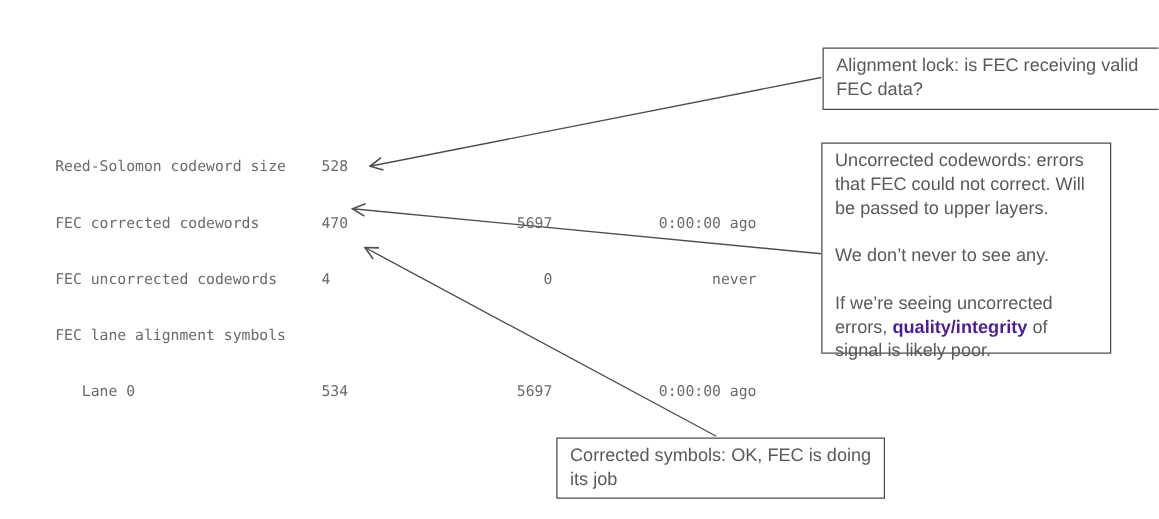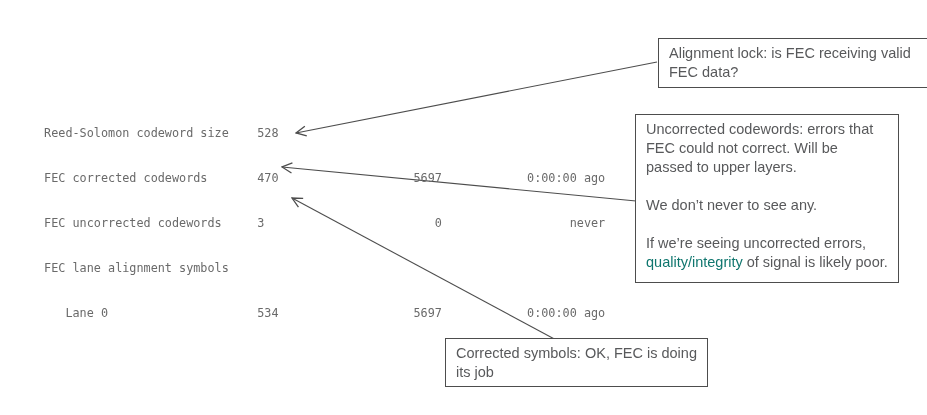--- a/index.html
+++ b/index.html
@@ -32,45 +32,45 @@
     box-sizing: border-box;
     border: 1px solid #4d4d4d;
     background: #ffffff;
     color: #58595b;
     font-size: 14.5px;
     line-height: 19px;
     padding: 5px 10px;
   }
   .callout p { margin: 0 0 19px 0; }
   .callout p:last-child { margin-bottom: 0; }
-  .callout b { font-weight: normal; color: #0f766e; text-align: right; }
+  .callout b { font-weight: bold; color: #4c1d95; text-align: right; }
   .box-alignment { left: 658px; top: 38px;  width: 289px; height: 50px;  }
-  .box-uncorrected { left: 635px; top: 114px; width: 264px; height: 169px; }
-  .box-corrected { left: 445px; top: 338px; width: 263px; height: 49px;  }
+  .box-uncorrected { left: 657px; top: 114px; width: 232px; height: 169px; }
+  .box-corrected { left: 445px; top: 350px; width: 263px; height: 49px;  }
 </style>
 </head>
 <body>
 
 <div class="canvas">
 
   <svg class="arrows" viewBox="0 0 927 415" xmlns="http://www.w3.org/2000/svg">
     <defs>
       <marker id="arrowhead" viewBox="0 0 12 12" refX="11" refY="6" markerWidth="12" markerHeight="12" markerUnits="userSpaceOnUse" orient="auto">
         <path d="M1 1 L11 6 L1 11" fill="none" stroke="#4d4d4d" stroke-width="1.3"></path>
       </marker>
     </defs>
     <line x1="657" y1="62" x2="296" y2="133" stroke="#4d4d4d" stroke-width="1.1" marker-end="url(#arrowhead)"></line>
     <line x1="657" y1="203" x2="282" y2="167" stroke="#4d4d4d" stroke-width="1.1" marker-end="url(#arrowhead)"></line>
     <line x1="573" y1="349" x2="292" y2="198" stroke="#4d4d4d" stroke-width="1.1" marker-end="url(#arrowhead)"></line>
   </svg>
 
   <div class="terminal">
     <div> Reed-Solomon codeword size    528</div>
     <div> FEC corrected codewords       470                   5697            0:00:00 ago</div>
-    <div> FEC uncorrected codewords     3                        0                  never</div>
+    <div> FEC uncorrected codewords     4                        0                  never</div>
     <div> FEC lane alignment symbols</div>
     <div>    Lane 0                     534                   5697            0:00:00 ago</div>
     
     
     
     
     
     
   </div>
 

